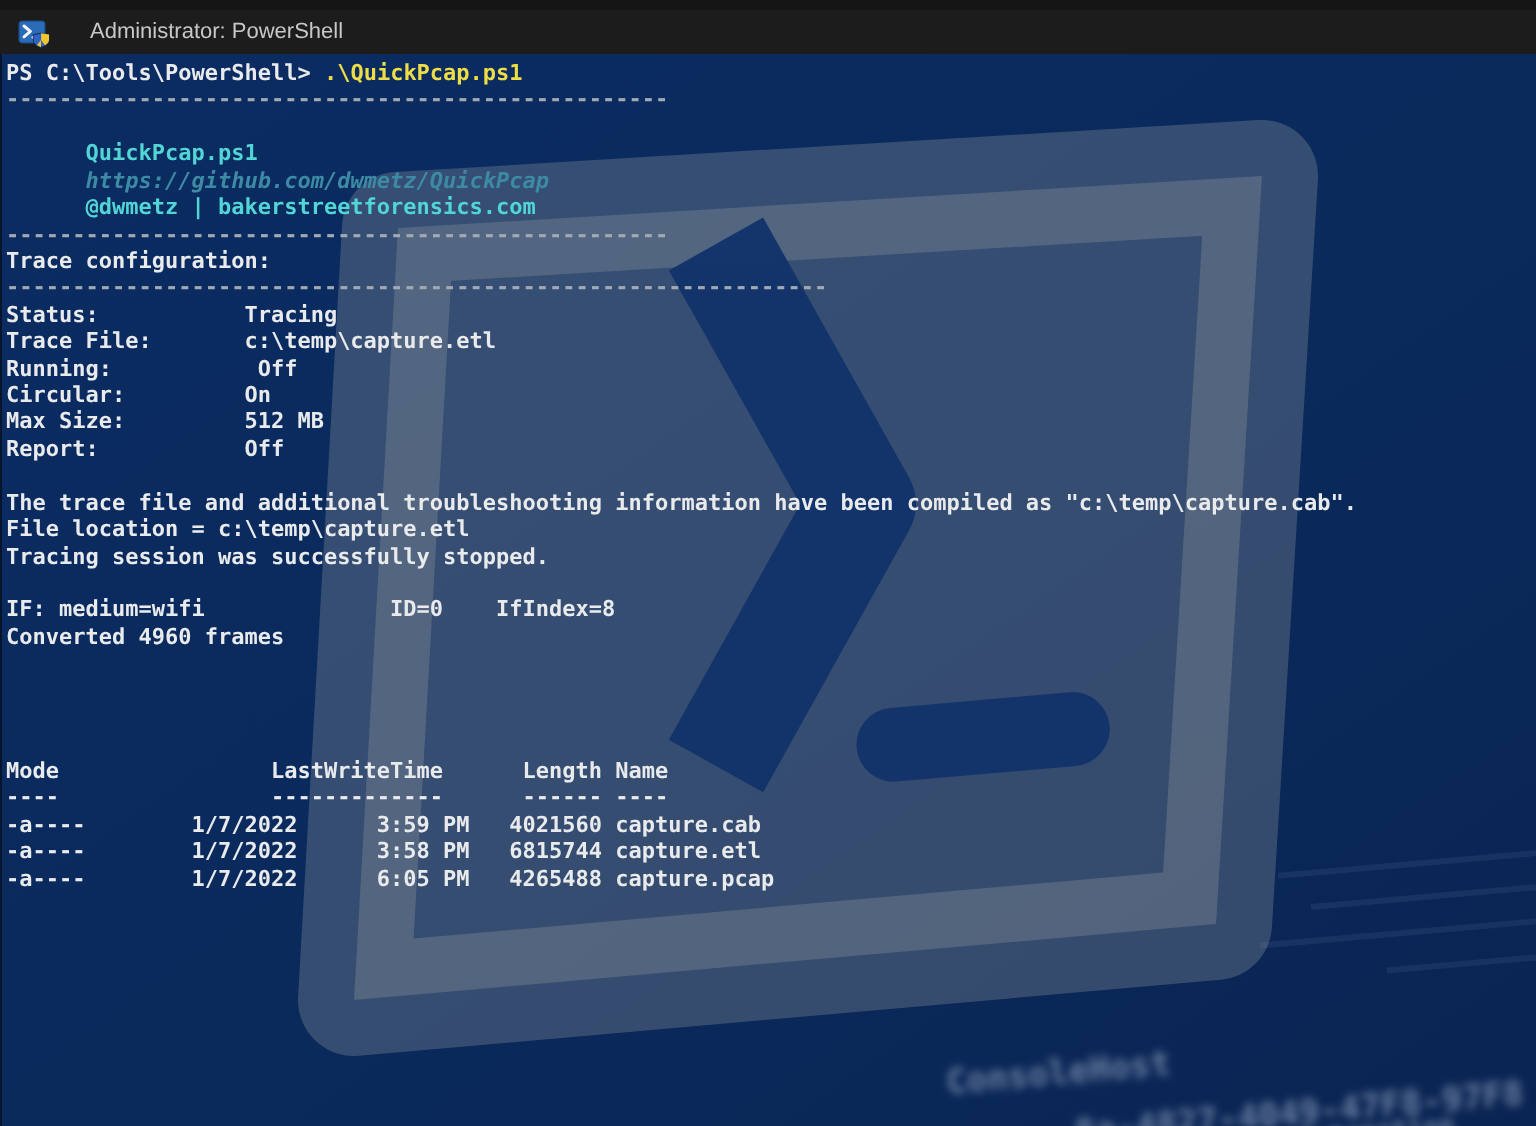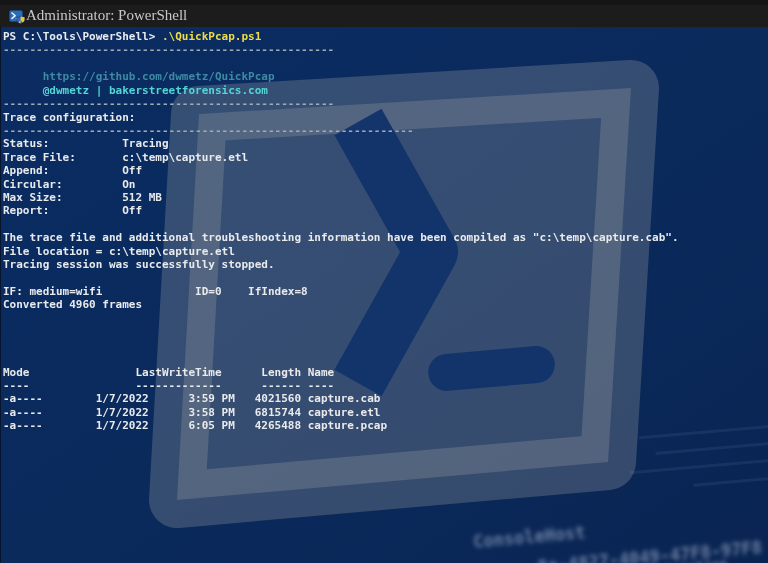--- a/index.html
+++ b/index.html
@@ -7,22 +7,22 @@
   .window{position:relative;width:768px;height:563px;font-family:"DejaVu Sans Mono",monospace;}
 
   
   .titlebar{
     position:absolute;top:0;left:0;right:0;height:27px;
     background:linear-gradient(#151515 0 5px,var(--titlebar_bg,#1c1c1c) 5px);
     display:flex;align-items:center;
   }
   .titlebar .appicon{margin:4px 0 0 9px;width:16px;height:16px;flex:0 0 auto;}
   .titlebar .title{
-    margin:4px 0 0 1px;
-    font-family:Liberation Serif, serif;font-size:15px;
+    margin:4px 0 0 20px;
+    font-family:Liberation Sans, sans-serif;font-size:11px;
     color:var(--titlebar_fg,#c8c8c8);white-space:nowrap;
   }
 
   
   .term{position:absolute;top:27px;left:0;right:0;bottom:0;background:var(--bg_base,#0a2a5e);border-left:1px solid #06142c;}
   .term svg.bg{position:absolute;top:0;left:0;}
   .wm{
     position:absolute;font-family:"DejaVu Sans Mono",monospace;font-weight:bold;
     color:rgba(198,211,233,0.5);filter:blur(2.2px);transform:rotate(-5deg);
     white-space:nowrap;pointer-events:none;
@@ -32,21 +32,21 @@
     padding:3px 0 0 2px;overflow:hidden;
   }
   .line{
     height:13.43px;white-space:pre;
     font:bold 11px/13.43px "DejaVu Sans Mono",monospace;
     color:var(--fg,#e9eaec);
   }
   .c-fg{color:var(--fg,#e9eaec);}
   .c-yellow{color:var(--yellow,#eede44);}
   .c-cyan{color:var(--cyan,#52d5d5);}
-  .c-teal{color:var(--teal,#3d8aa4);}
+  .c-teal{color:var(--teal,#3d8aa4);font-style:italic;}
   .c-dim{color:var(--dim,#a0a9b4);}
 </style>
 </head>
 <body>
 
 <div class="window">
 
   <div class="titlebar">
     <svg class="appicon" viewBox="0 0 16 16">
       <rect x="0.5" y="2.5" width="13" height="11" rx="1.6" fill="#2a6cb8"></rect>
@@ -91,28 +91,29 @@
     <div id="wm-layer">
         <div class="wm" style="left: 472px; top: 500px; font-size: 17px;">ConsoleHost</div>
         <div class="wm" style="left: 536px; top: 520px; font-size: 17px;">8a-4827-4049-47F8-97F8</div>
         <div class="wm" style="left: 648px; top: 532px; font-size: 13px;">Automation</div>
       </div>
 
     <div class="screen" id="screen">
         <div class="line"><span class="c-fg">PS C:\Tools\PowerShell&gt; </span><span class="c-yellow">.\QuickPcap.ps1</span></div>
         <div class="line"><span class="c-dim">--------------------------------------------------</span></div>
         <div class="line"></div>
+        <div class="line"><span class="c-cyan">      QuickPcap.ps1</span></div>
         <div class="line"><span class="c-teal">      https://github.com/dwmetz/QuickPcap</span></div>
         <div class="line"><span class="c-cyan">      @dwmetz | bakerstreetforensics.com</span></div>
         <div class="line"><span class="c-dim">--------------------------------------------------</span></div>
         <div class="line"><span class="c-fg">Trace configuration:</span></div>
         <div class="line"><span class="c-dim">--------------------------------------------------------------</span></div>
         <div class="line"><span class="c-fg">Status:           Tracing</span></div>
         <div class="line"><span class="c-fg">Trace File:       c:\temp\capture.etl</span></div>
-        <div class="line"><span class="c-fg">Append:           Off</span></div>
+        <div class="line"><span class="c-fg">Running:           Off</span></div>
         <div class="line"><span class="c-fg">Circular:         On</span></div>
         <div class="line"><span class="c-fg">Max Size:         512 MB</span></div>
         <div class="line"><span class="c-fg">Report:           Off</span></div>
         <div class="line"></div>
         <div class="line"><span class="c-fg">The trace file and additional troubleshooting information have been compiled as "c:\temp\capture.cab".</span></div>
         <div class="line"><span class="c-fg">File location = c:\temp\capture.etl</span></div>
         <div class="line"><span class="c-fg">Tracing session was successfully stopped.</span></div>
         <div class="line"></div>
         <div class="line"><span class="c-fg">IF: medium=wifi              ID=0    IfIndex=8</span></div>
         <div class="line"><span class="c-fg">Converted 4960 frames</span></div>

